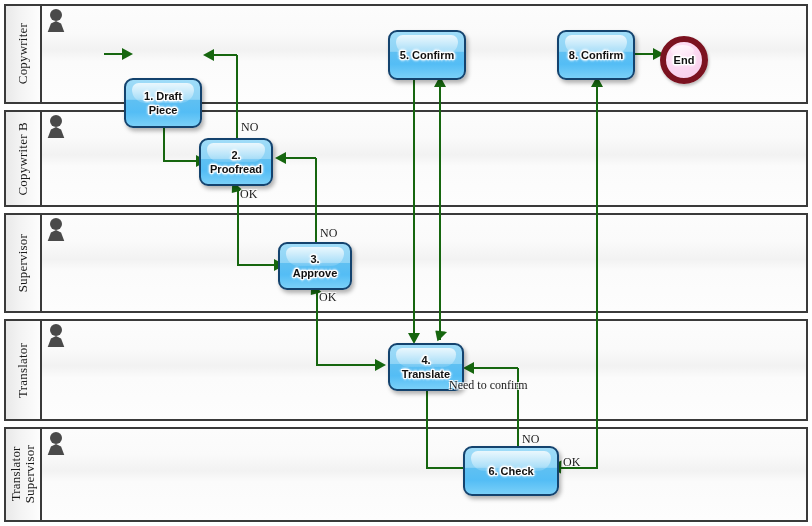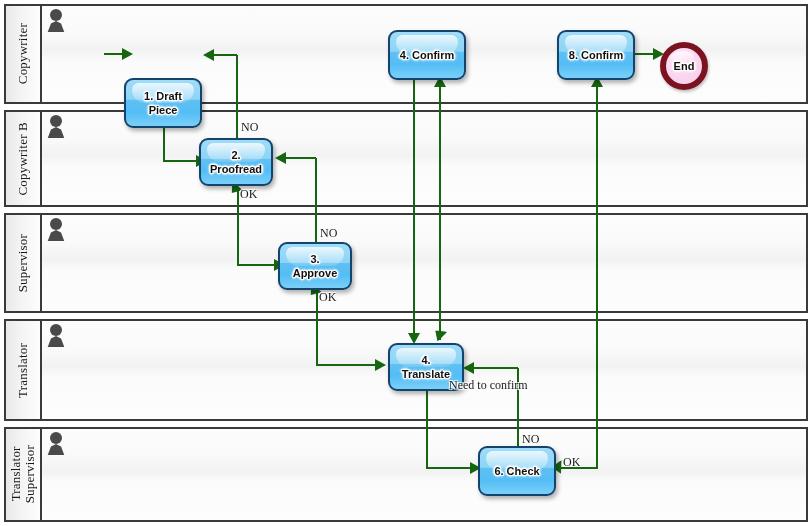--- a/index.html
+++ b/index.html
@@ -275,29 +275,29 @@
 
 
   <div class="node" style="left:124px;top:30px;width:78px;height:50px;margin-top:48px;">
     <div class="gloss"></div>
     <div class="label">1. Draft
 Piece</div>
   </div>
 
   <div class="node" style="left:388px;top:30px;width:78px;height:50px;">
     <div class="gloss"></div>
-    <div class="label">4. Confirm</div>
+    <div class="label">5. Confirm</div>
   </div>
 
   <div class="node" style="left:557px;top:30px;width:78px;height:50px;">
     <div class="gloss"></div>
     <div class="label">8. Confirm</div>
   </div>
 
-  <div class="event ev-end" style="left:660px;top:42px;width:48px;height:48px;">
+  <div class="event ev-end" style="left:660px;top:36px;width:48px;height:48px;">
     <div class="egloss"></div>
     <div class="elabel">End</div>
   </div>
 
   <div class="node" style="left:199px;top:138px;width:74px;height:48px;">
     <div class="gloss"></div>
     <div class="label">2.
 Proofread</div>
   </div>
 
@@ -306,18 +306,18 @@
     <div class="label">3.
 Approve</div>
   </div>
 
   <div class="node" style="left:388px;top:343px;width:76px;height:48px;">
     <div class="gloss"></div>
     <div class="label">4.
 Translate</div>
   </div>
 
-  <div class="node" style="left:478px;top:446px;width:78px;height:50px;">
+  <div class="node" style="left:463px;top:446px;width:96px;height:50px;">
     <div class="gloss"></div>
     <div class="label">6. Check</div>
   </div>
 
 </div>
 
 </body></html>

